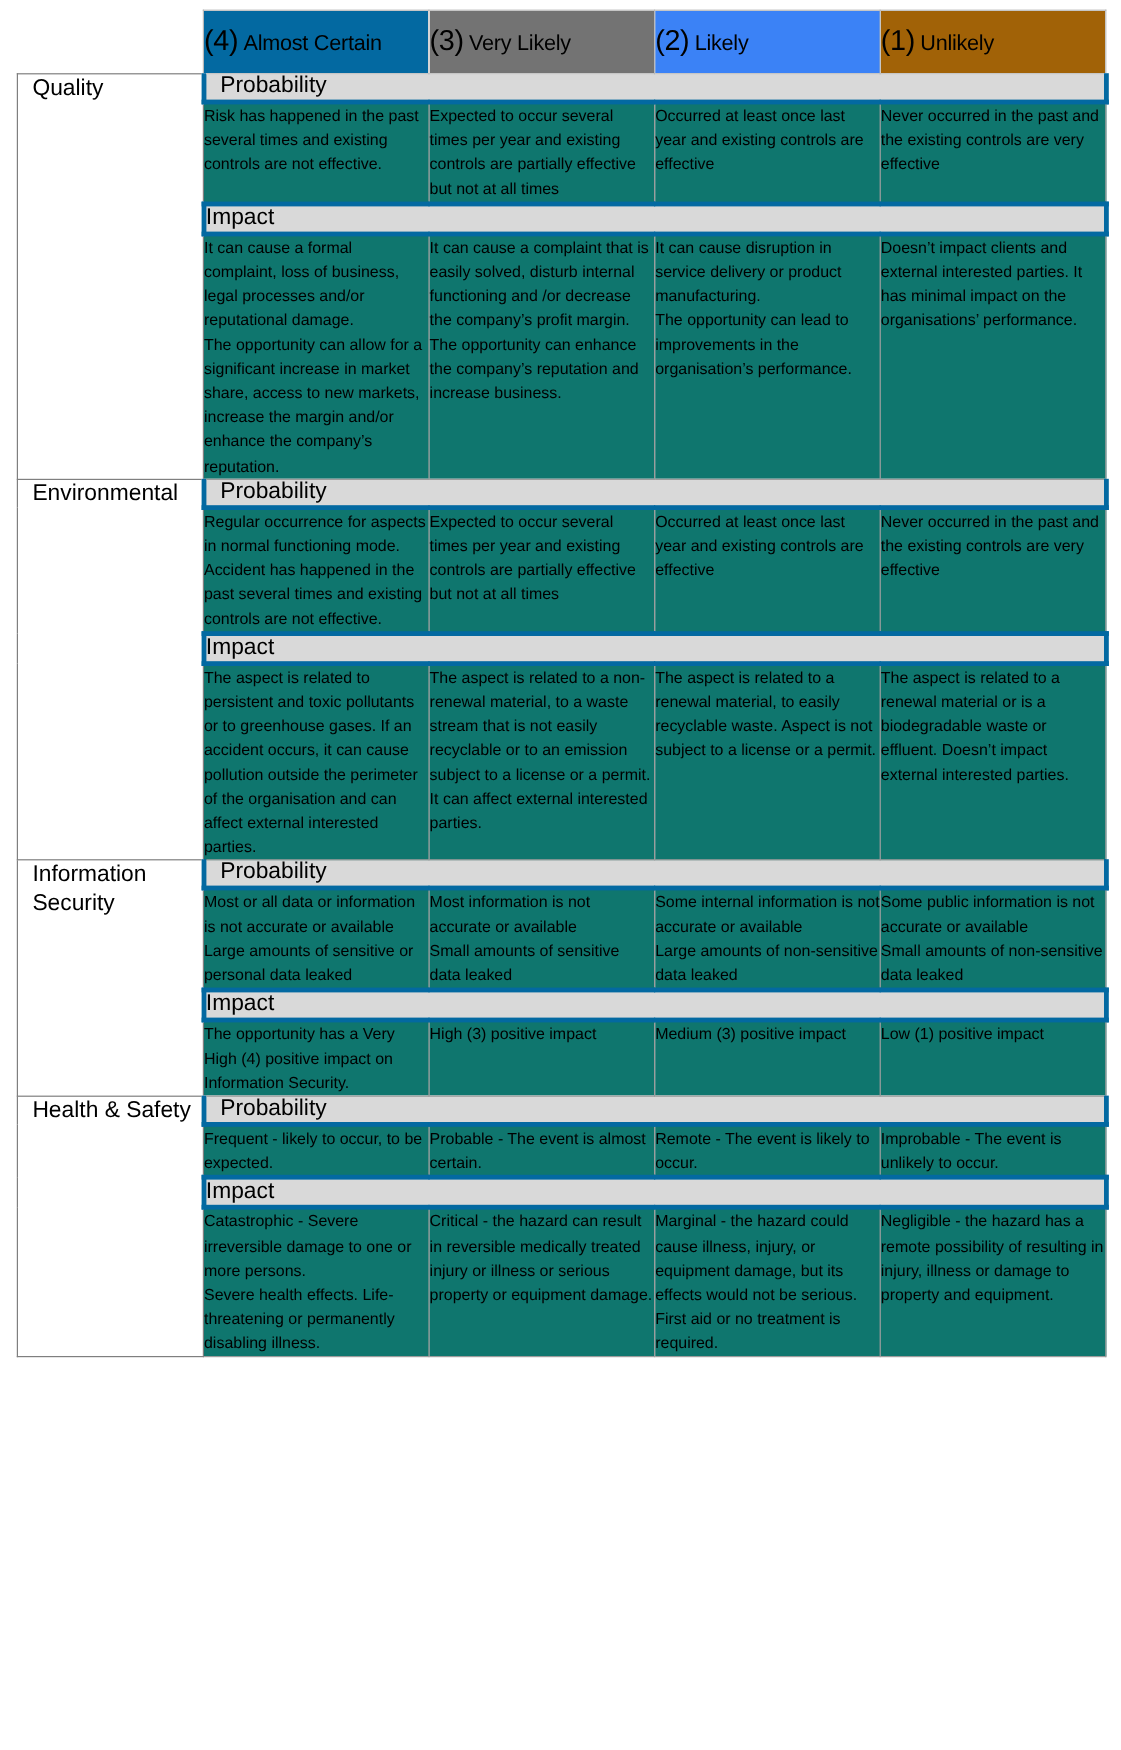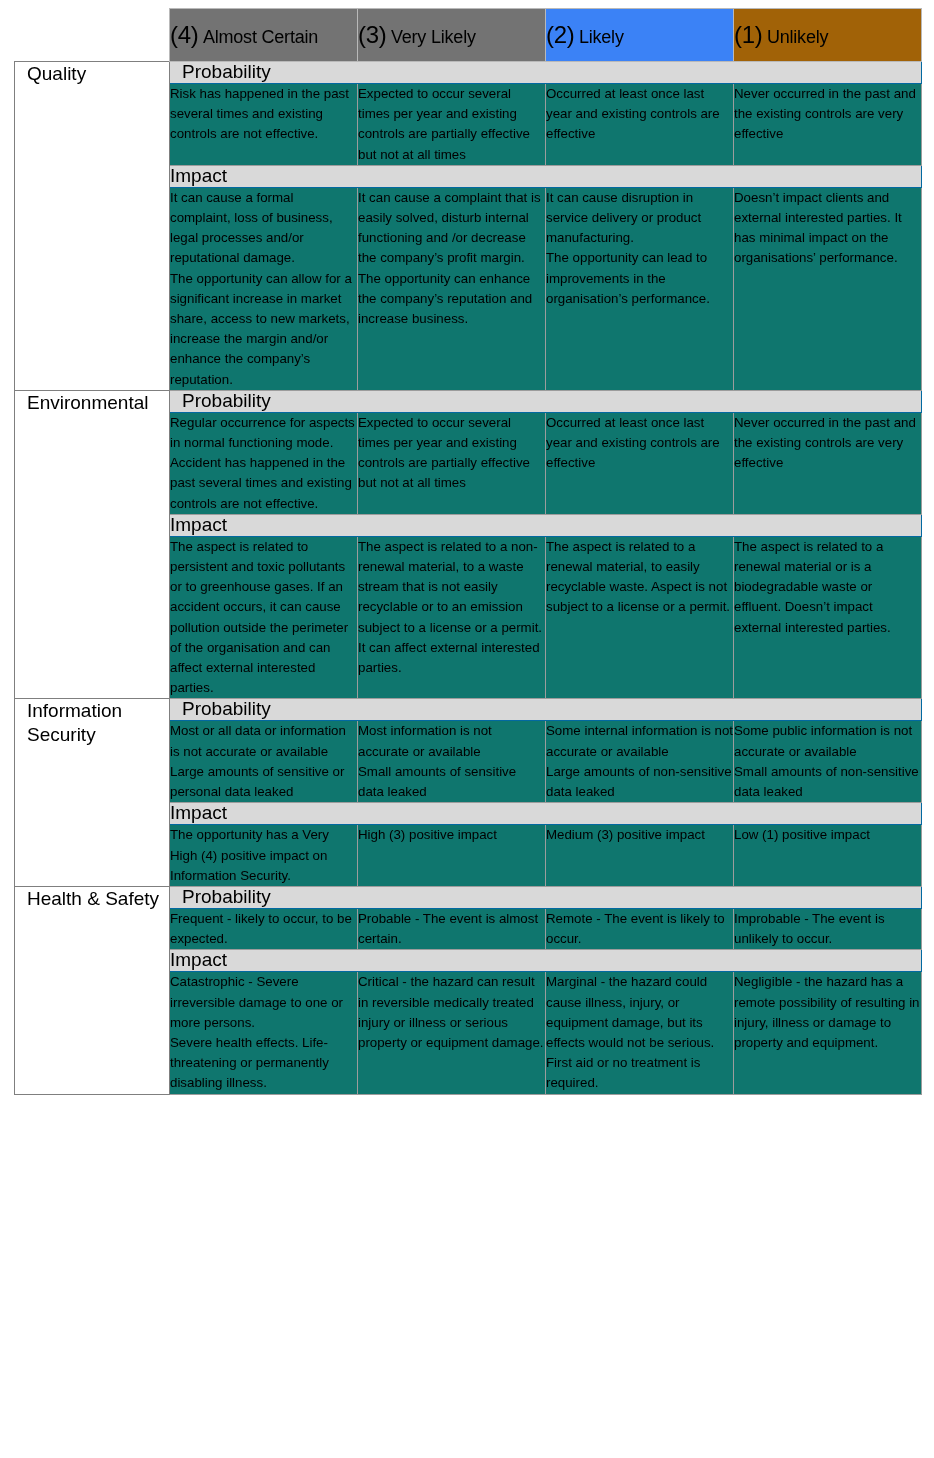--- a/index.html
+++ b/index.html
@@ -71,21 +71,21 @@
     font-size: 19px;
     line-height: 1.22;
     padding: 0 8px 0 13px;
     vertical-align: middle;
     background: #ffffff;
   }
 
   
   td.band {
     background: #d9d9d9;
-    border: 1px solid #0369a1;
+    border: 4px solid #0369a1;
     font-size: 19px;
     line-height: 1;
     padding: 7px 0 8px 10px;
     height: 21px;
     vertical-align: middle;
   }
 
   
   td.cell {
     border: 1px solid #9c9c9c;
@@ -108,21 +108,21 @@
     <colgroup>
       <col class="c-label">
       <col class="c-data">
         <col class="c-data">
         <col class="c-data">
         <col class="c-data">
     </colgroup>
     <tbody id="matrix-body">
         <tr class="header-row">
           <td class="corner-blank"></td>
-          <td class="lvl" style="background: #737373;"><span class="lvl-num">(4)</span> <span class="lvl-txt">Almost Certain</span></td>
+          <td class="lvl" style="background: #0369a1;"><span class="lvl-num">(4)</span> <span class="lvl-txt">Almost Certain</span></td>
           <td class="lvl" style="background: #737373;"><span class="lvl-num">(3)</span> <span class="lvl-txt">Very Likely</span></td>
           <td class="lvl" style="background: #3b82f6;"><span class="lvl-num">(2)</span> <span class="lvl-txt">Likely</span></td>
           <td class="lvl" style="background: #a16207;"><span class="lvl-num">(1)</span> <span class="lvl-txt">Unlikely</span></td>
         </tr>
         <tr class="cat-sep-top">
           <td class="cat-label" rowspan="4">Quality</td>
           <td class="band" colspan="4">Probability</td>
         </tr>
         <tr>
           <td class="cell">Risk has happened in the past several times and existing controls are not effective.</td>

